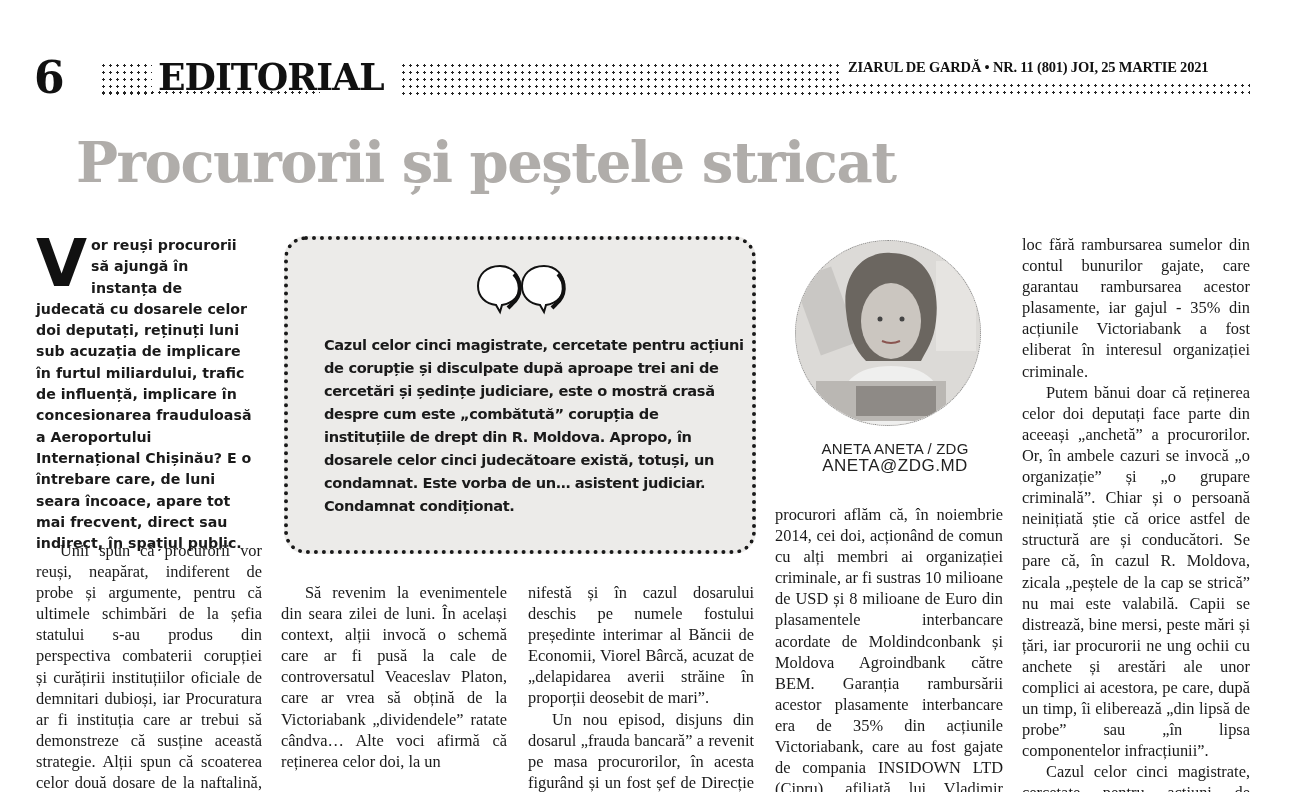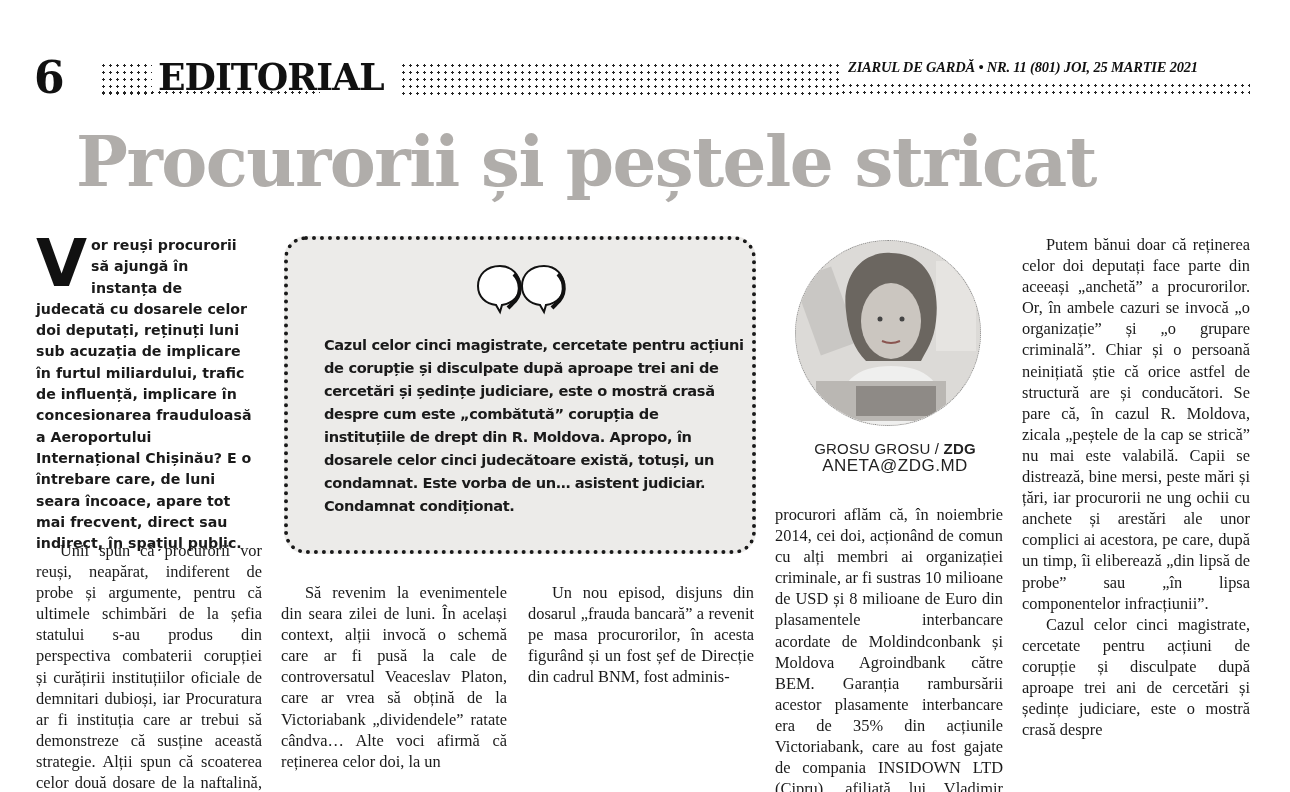--- a/index.html
+++ b/index.html
@@ -7,24 +7,24 @@
   .abs { position: absolute; }
 
   
   .page-num { left: 34px; top: 52px; font-family: "DejaVu Serif", serif; font-weight: bold; font-size: 44px; line-height: 52px; color: #111; }
   .dots { background-image: radial-gradient(circle, #222 1.1px, transparent 1.4px); background-size: 7px 7px; }
   .dots-left { left: 100px; top: 62px; width: 52px; height: 34px; }
   .dots-left-under { left: 100px; top: 89px; width: 220px; height: 7px; }
   .section { left: 158px; top: 52px; font-family: "DejaVu Serif", serif; font-weight: bold; font-size: 38px; line-height: 50px; letter-spacing: -1px; color: #111; transform: scaleX(0.95); transform-origin: left; }
   .dots-mid { left: 400px; top: 62px; width: 440px; height: 34px; }
   .dots-right-under { left: 840px; top: 82px; width: 410px; height: 14px; }
-  .masthead { left: 848px; top: 58px; font-family: "Liberation Serif", serif; font-weight: bold; font-size: 14.5px; line-height: 18px; color: #111; white-space: nowrap; letter-spacing: -0.2px; font-style: italic; }
+  .masthead { left: 848px; top: 58px; font-family: "Liberation Serif", serif; font-weight: bold; font-size: 14.5px; line-height: 18px; color: #111; white-space: nowrap; letter-spacing: -0.2px; }
 
   
-  .title { left: 76px; top: 114px; width: 1160px; font-family: "DejaVu Serif", serif; font-weight: bold; font-size: 69px; line-height: 96px; color: #b0adaa; letter-spacing: -1.5px; white-space: nowrap; }
+  .title { left: 76px; top: 114px; width: 1160px; font-family: "DejaVu Serif", serif; font-weight: bold; font-size: 56px; line-height: 96px; color: #b0adaa; letter-spacing: -1.5px; white-space: nowrap; }
 
   
   .lead { left: 36px; top: 235px; width: 218px; font-family: "DejaVu Sans", sans-serif; font-weight: bold; font-size: 14.2px; line-height: 21.3px; color: #1a1a1a; }
   .dropcap { float: left; font-family: "DejaVu Sans", sans-serif; font-weight: bold; font-size: 66px; line-height: 54px; margin: 2px 4px 0 0; color: #111; }
 
   .body-text { font-family: "Liberation Serif", serif; font-size: 16.4px; line-height: 21.1px; color: #1a1a1a; text-align: justify; hyphens: manual; }
   .body-text p { margin: 0; text-indent: 24px; }
   .body-text p.noindent { text-indent: 0; }
 
   .col1 { left: 36px; top: 540px; width: 226px; }
@@ -34,21 +34,21 @@
   .col5 { left: 1022px; top: 234px; width: 228px; }
 
   
   .quote-box { left: 284px; top: 236px; width: 472px; height: 318px; background: #ecebe9; border-radius: 22px; border: 4px dotted #1a1a1a; box-sizing: border-box; }
   .quote-icon { left: 474px; top: 262px; width: 96px; height: 56px; }
   .quote-text { left: 324px; top: 333px; width: 420px; font-family: "DejaVu Sans", sans-serif; font-weight: bold; font-size: 14.6px; line-height: 23px; color: #1a1a1a; letter-spacing: -0.35px; }
 
   
   .photo { left: 795px; top: 240px; width: 186px; height: 186px; border-radius: 50%; overflow: hidden; border: 1px dotted #888; box-sizing: border-box; background: #d8d6d3; }
   .author-name { left: 780px; top: 440px; width: 230px; text-align: center; font-family: "Liberation Sans", sans-serif; font-size: 15px; line-height: 18px; color: #222; letter-spacing: 0.2px; }
-  .author-name b { font-weight: bold; }
+  .author-name b { font-weight: normal; }
   .author-email { left: 780px; top: 459px; width: 230px; text-align: center; font-family: "Liberation Sans", sans-serif; font-size: 17px; line-height: 14px; color: #222; letter-spacing: 0.5px; }
 </style>
 </head>
 <body>
 
 <div class="abs page-num">6</div>
 <div class="abs dots dots-left"></div>
 <div class="abs dots dots-left-under"></div>
 <div class="abs section">EDITORIAL</div>
 <div class="abs dots dots-mid"></div>
@@ -75,43 +75,45 @@
   <path d="M40 12 C48 20 48 34 38 42 L34 46" stroke="#111" stroke-width="4" fill="none"></path>
   <path d="M84 12 C92 20 92 34 82 42 L78 46" stroke="#111" stroke-width="4" fill="none"></path>
 </svg>
 <div class="abs quote-text">Cazul celor cinci magistrate, cercetate pentru acțiuni de corupție și disculpate după aproape trei ani de cercetări și ședințe judiciare, este o mostră crasă despre cum este „combătută” corupția de instituțiile de drept din R. Moldova. Apropo, în dosarele celor cinci judecătoare există, totuși, un condamnat. Este vorba de un… asistent judiciar. Condamnat condiționat.</div>
 
 <div class="abs body-text col2">
   <p>Să revenim la evenimentele din seara zilei de luni. În același context, alții invocă o schemă care ar fi pusă la cale de controversatul Veaceslav Platon, care ar vrea să obțină de la Victoriabank „dividendele” ratate cândva… Alte voci afirmă că reținerea celor doi, la un</p>
 </div>
 
 <div class="abs body-text col3">
+  <p class="noindent">nifestă și în cazul dosarului deschis pe numele fostului președinte interimar al Băncii de Economii, Viorel Bârcă, acuzat de „delapidarea averii străine în proporții deosebit de mari”.</p>
   <p>Un nou episod, disjuns din dosarul „frauda bancară” a revenit pe masa procurorilor, în acesta figurând și un fost șef de Direcție din cadrul BNM, fost adminis-</p>
 </div>
 
 <div class="abs photo">
   <svg width="186" height="186" viewBox="0 0 186 186">
     <rect width="186" height="186" fill="#dcdad7"></rect>
     <rect x="10" y="30" width="40" height="80" fill="#c9c7c4" transform="rotate(-20 30 70)"></rect>
     <rect x="140" y="20" width="40" height="90" fill="#e6e4e1"></rect>
     <path d="M50 70 C45 30 70 10 95 12 C125 12 145 35 140 80 C138 100 130 110 125 120 L70 120 C58 108 52 92 50 70 Z" fill="#6b6660"></path>
     <ellipse cx="95" cy="80" rx="30" ry="38" fill="#cbc6c0"></ellipse>
     <path d="M40 186 C40 140 60 125 95 125 C130 125 150 140 150 186 Z" fill="#efefee"></path>
     <rect x="20" y="140" width="130" height="40" fill="#bab7b3"></rect>
     <rect x="60" y="145" width="80" height="30" fill="#8e8a86"></rect>
     <circle cx="84" cy="78" r="2.5" fill="#444"></circle>
     <circle cx="106" cy="78" r="2.5" fill="#444"></circle>
     <path d="M86 100 Q95 104 104 100" stroke="#8a5550" stroke-width="2" fill="none"></path>
   </svg>
 </div>
 <div class="abs author-name">
-  <span>GROSU GROSU / </span><b>ZDG</b>
+  <span>ANETA ANETA / </span><b>ZDG</b>
 </div>
 <div class="abs author-email">ANETA@ZDG.MD</div>
 
 <div class="abs body-text col4">
   <p class="noindent">procurori aflăm că, în noiembrie 2014, cei doi, acționând de comun cu alți membri ai organizației criminale, ar fi sustras 10 milioane de USD și 8 milioane de Euro din plasamentele interbancare acordate de Moldindconbank și Moldova Agroindbank către BEM. Garanția rambursării acestor plasamente interbancare era de 35% din acțiunile Victoriabank, care au fost gajate de compania INSIDOWN LTD (Cipru), afiliată lui Vladimir Plahotniuc și Ilan Șor, în folosul Moldindconbank și Mol-</p>
 </div>
 
 <div class="abs body-text col5">
+  <p class="noindent">loc fără rambursarea sumelor din contul bunurilor gajate, care garantau rambursarea acestor plasamente, iar gajul - 35% din acțiunile Victoriabank a fost eliberat în interesul organizației criminale.</p>
   <p>Putem bănui doar că reținerea celor doi deputați face parte din aceeași „anchetă” a procurorilor. Or, în ambele cazuri se invocă „o organizație” și „o grupare criminală”. Chiar și o persoană neinițiată știe că orice astfel de structură are și conducători. Se pare că, în cazul R. Moldova, zicala „peștele de la cap se strică” nu mai este valabilă. Capii se distrează, bine mersi, peste mări și țări, iar procurorii ne ung ochii cu anchete și arestări ale unor complici ai acestora, pe care, după un timp, îi eliberează „din lipsă de probe” sau „în lipsa componentelor infracțiunii”.</p>
   <p>Cazul celor cinci magistrate, cercetate pentru acțiuni de corupție și disculpate după aproape trei ani de cercetări și ședințe judiciare, este o mostră crasă despre</p>
 </div>
 
 </body></html>

